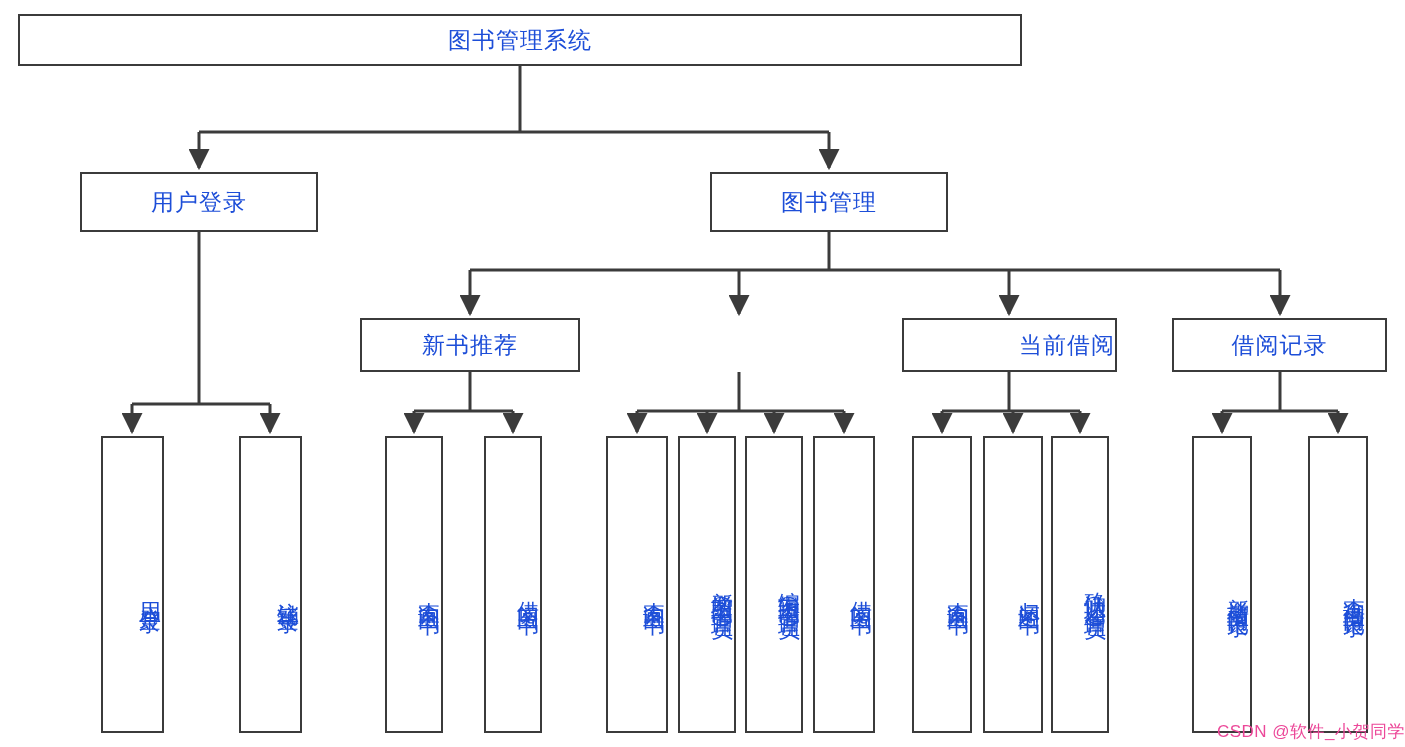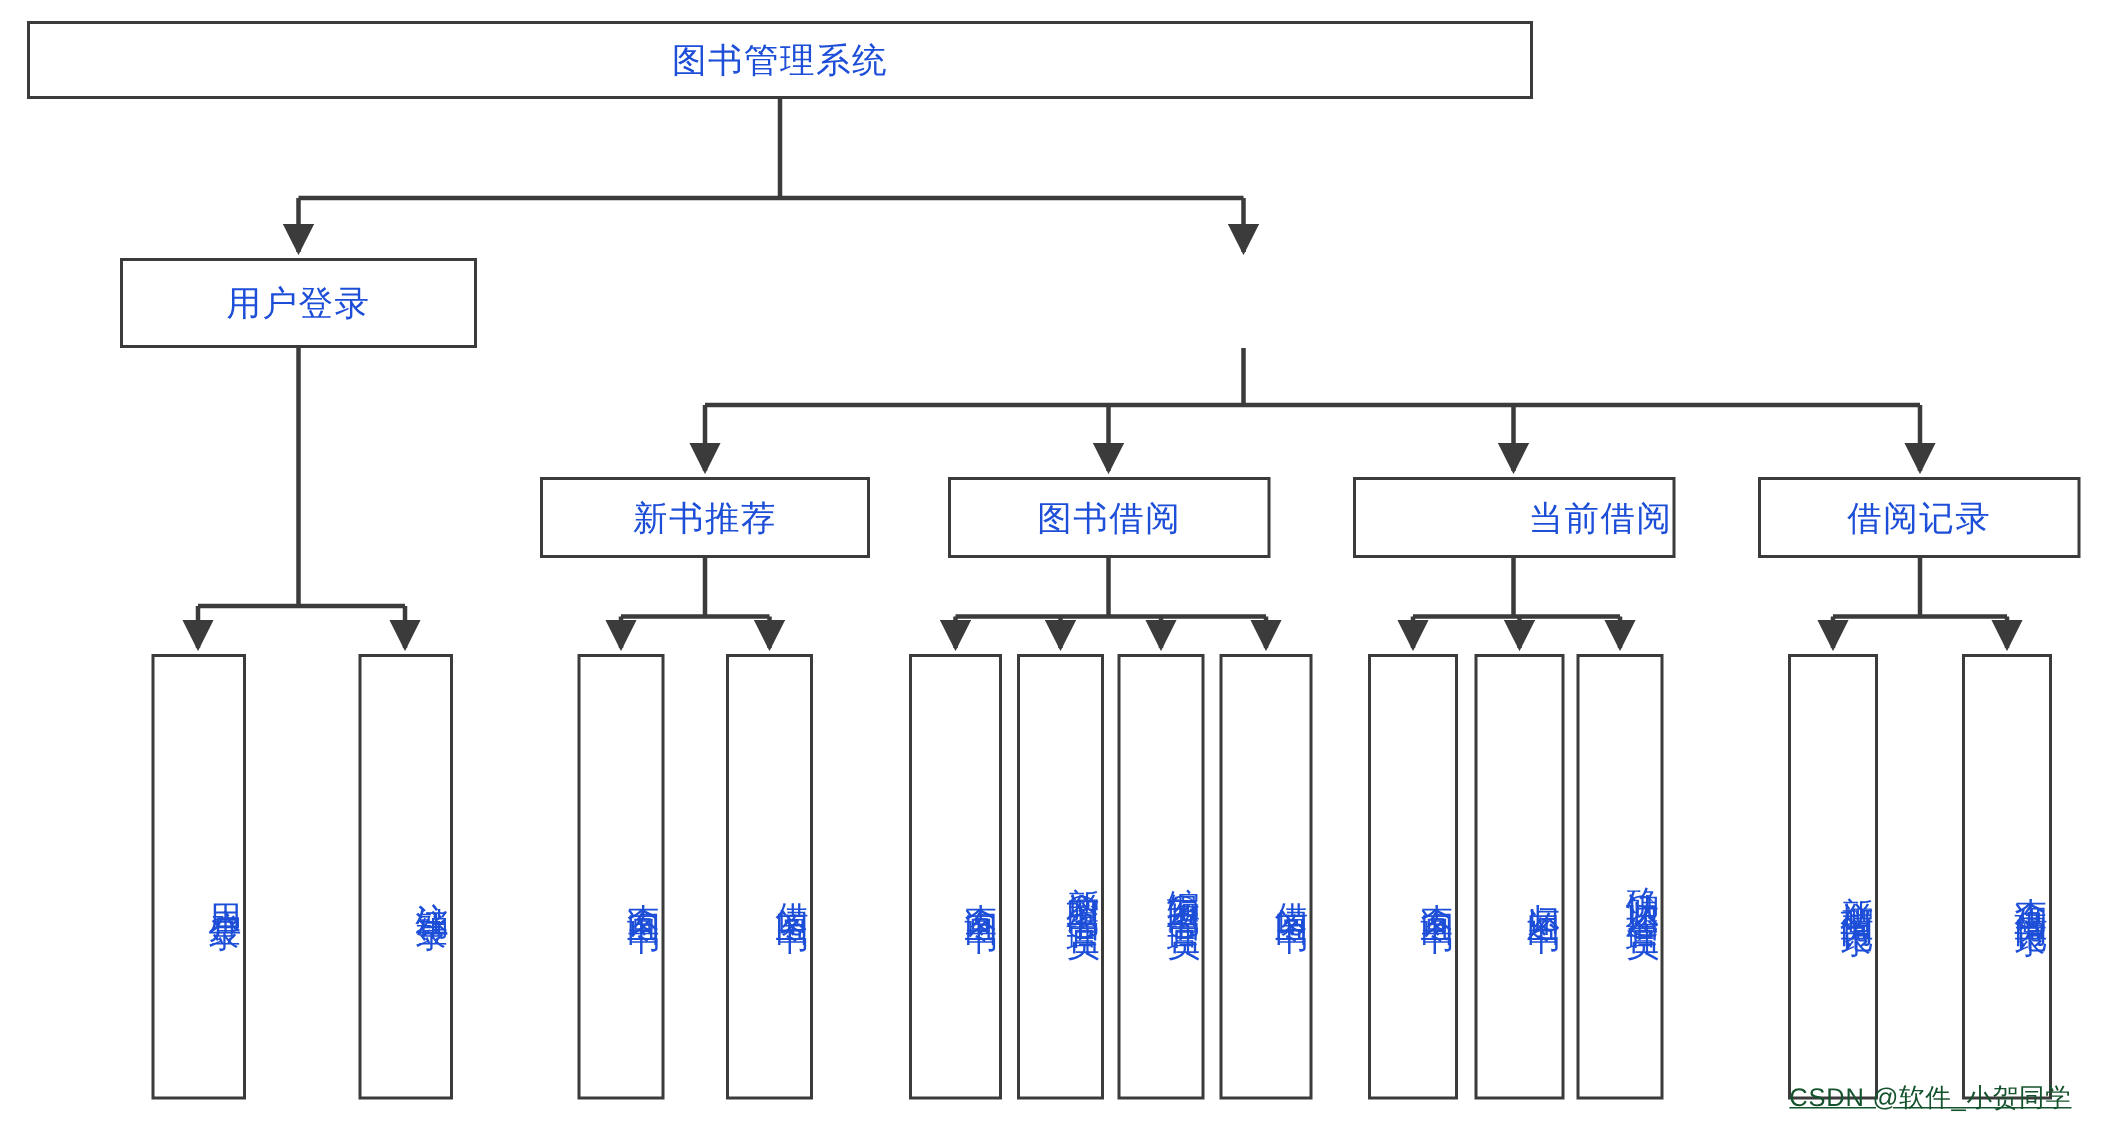--- a/index.html
+++ b/index.html
@@ -49,28 +49,27 @@
     padding-top: 14px;
   }
   .node.vert .vlabel {
     writing-mode: vertical-rl;
     text-orientation: upright;
     line-height: 1.05;
     white-space: nowrap;
   }
   #watermark {
     position: absolute;
-    right: 24px;
+    right: 0;
     bottom: 4px;
     font-size: 17px;
-    color: #14532d;
+    color: #ec4899;
     z-index: 5;
     white-space: nowrap;
     letter-spacing: 0.5px;
-    text-decoration: underline;
   }
 </style>
 </head>
 <body>
 
 <div id="canvas">
 
   <svg id="edges" viewBox="0 0 1405 747" xmlns="http://www.w3.org/2000/svg">
     <defs>
       <marker id="arrow" viewBox="0 0 10 10" refX="9" refY="5" markerWidth="7" markerHeight="7" orient="auto-start-reverse">
@@ -121,26 +120,26 @@
     </g>
   </svg>
 
   <div class="node horiz" style="left:18px; top:14px; width:1004px; height:52px;">
     <span>图书管理系统</span>
   </div>
 
   <div class="node horiz" style="left:80px; top:172px; width:238px; height:60px;">
     <span>用户登录</span>
   </div>
+  <div class="node horiz" style="left:710px; top:172px; width:238px; height:60px;">
+    <span>图书管理</span>
+  </div>
 
   <div class="node horiz" style="left:360px; top:318px; width:220px; height:54px;">
     <span>新书推荐</span>
-  </div>
-  <div class="node horiz" style="left:632px; top:318px; width:215px; height:54px;">
-    <span>图书借阅</span>
   </div>
   <div class="node horiz" style="left:902px; top:318px; width:215px; height:54px;justify-content:flex-end;">
     <span>当前借阅</span>
   </div>
   <div class="node horiz" style="left:1172px; top:318px; width:215px; height:54px;justify-content:center;">
     <span>借阅记录</span>
   </div>
 
   <div class="node vert" style="left:101px; top:436px; width:63px; height:297px;">
     <span class="vlabel">用户登录</span>

